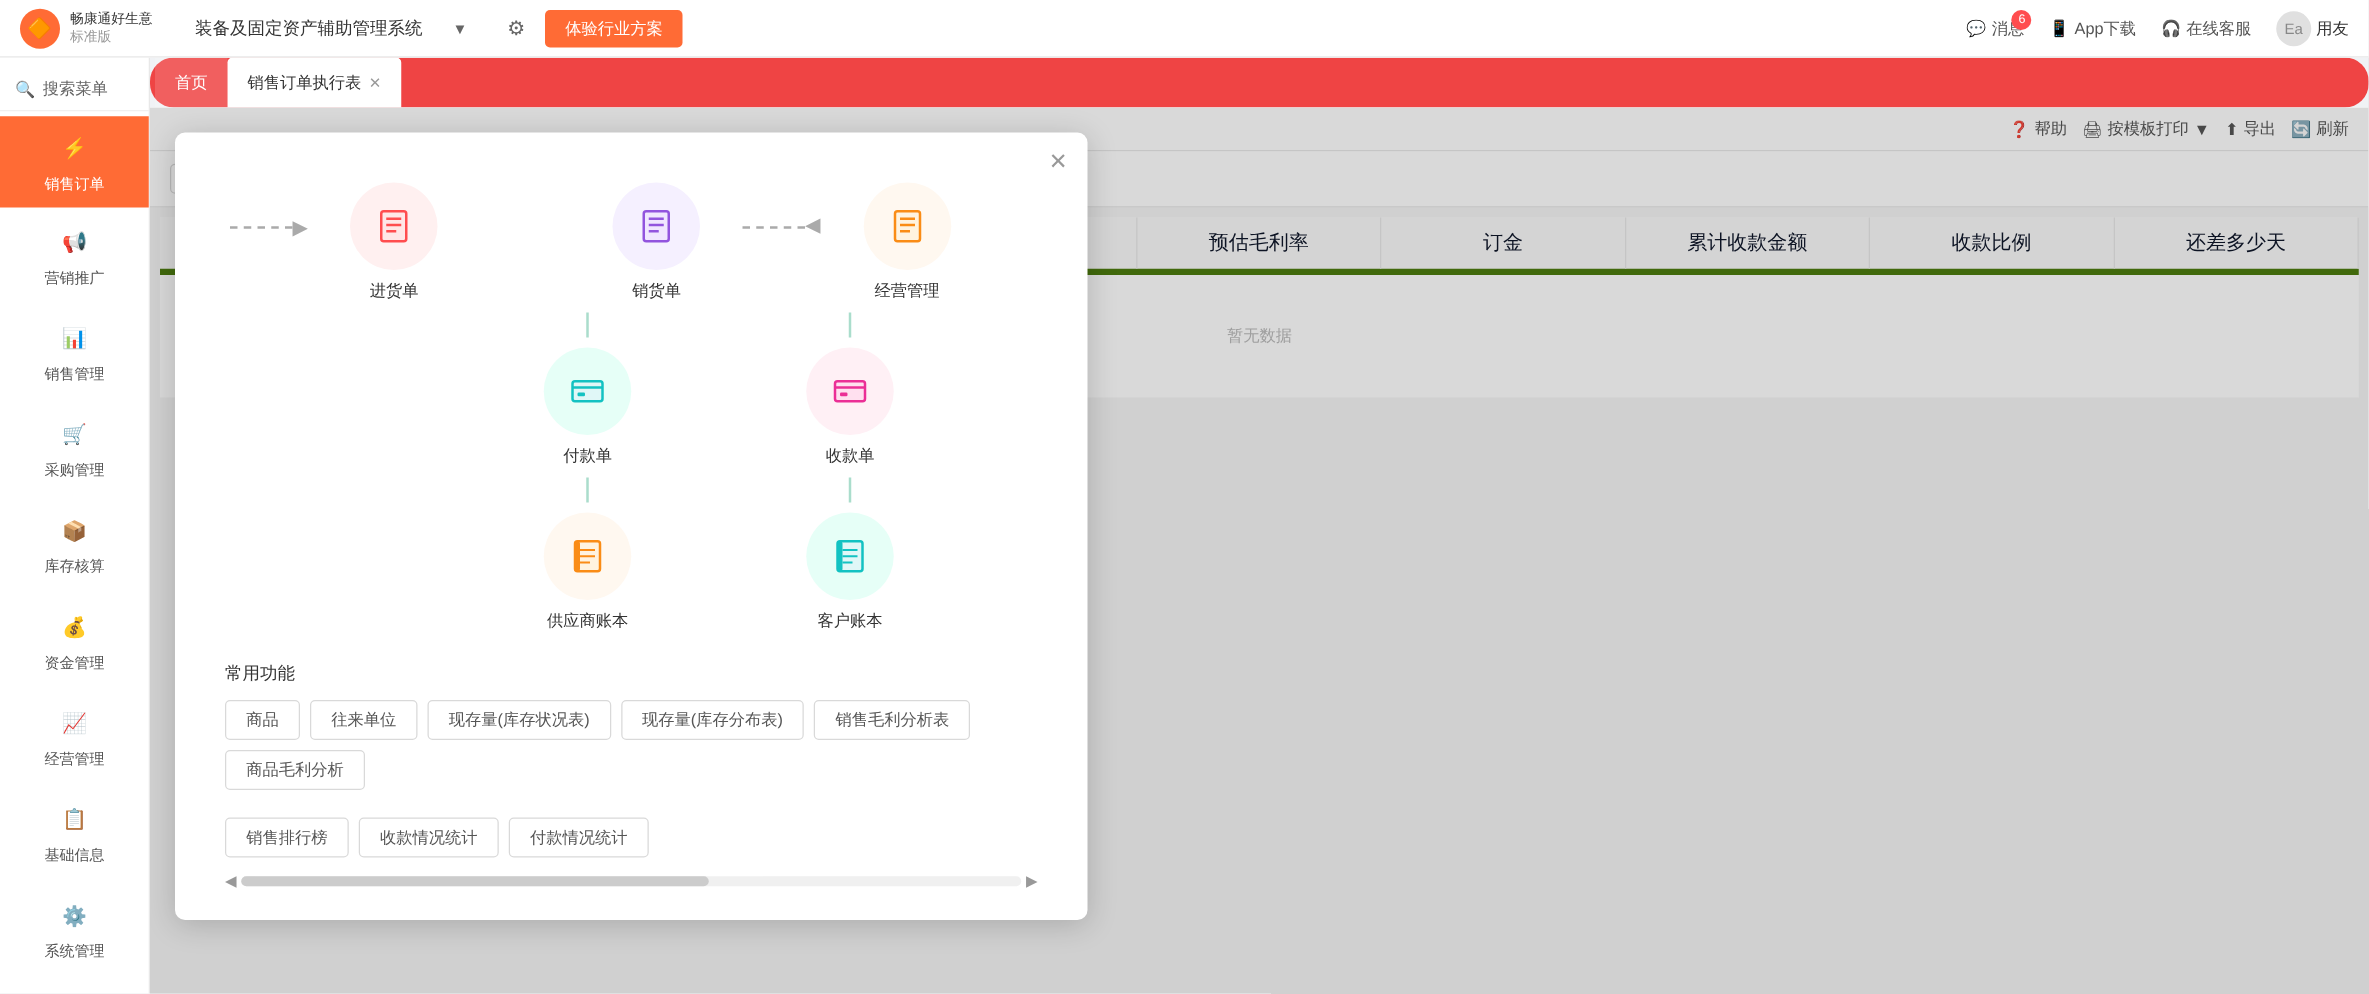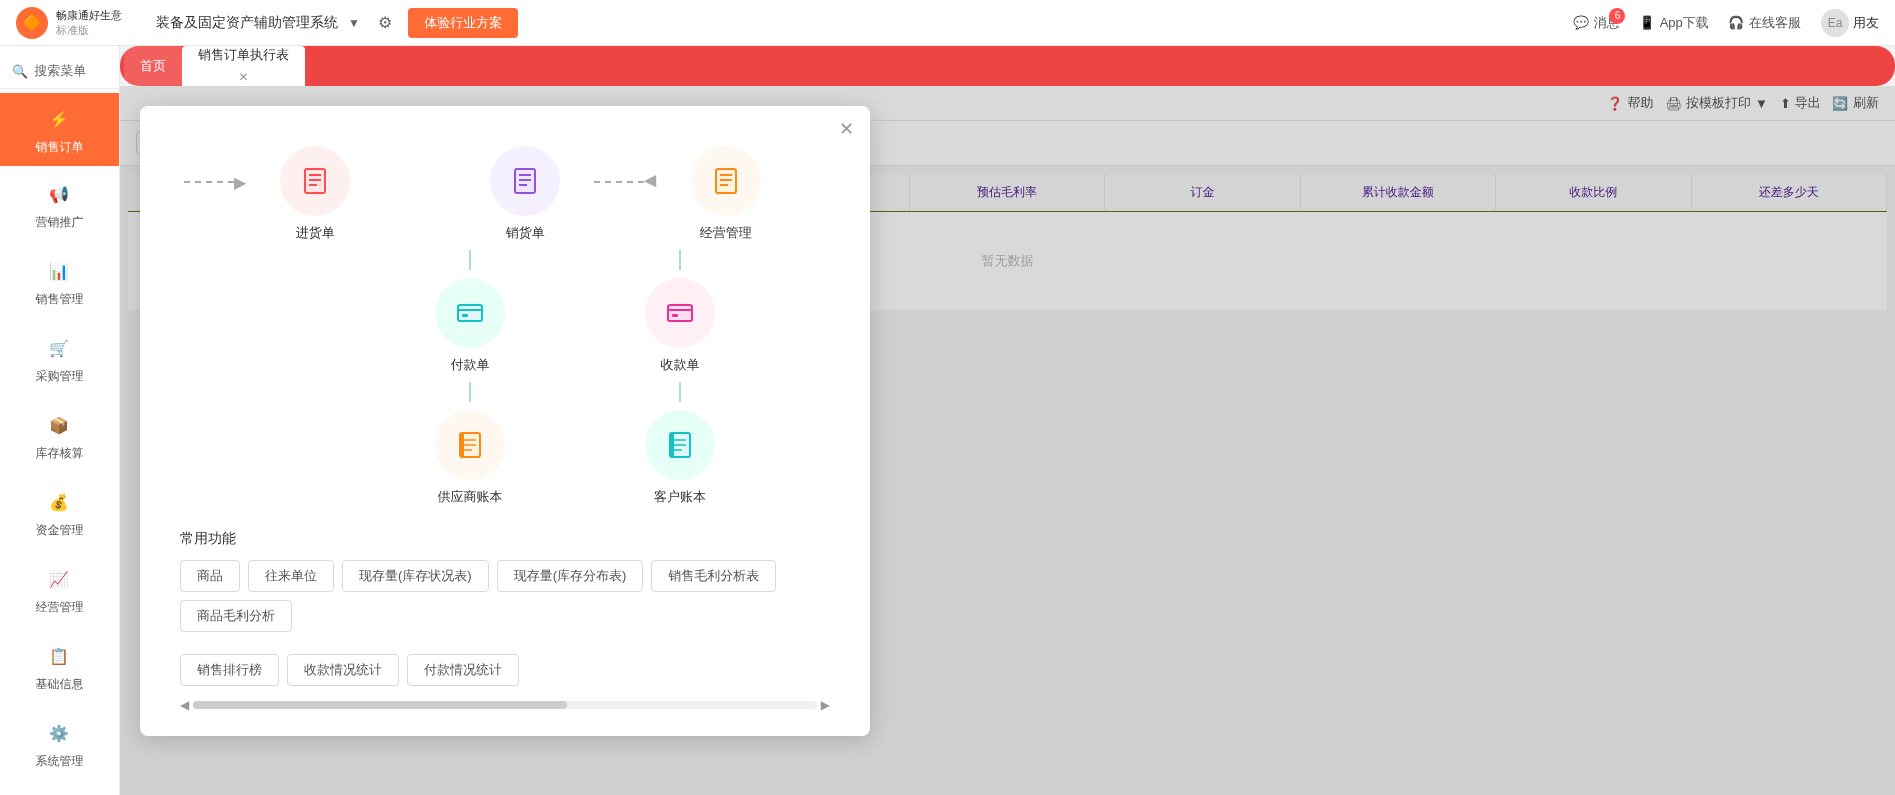--- a/index.html
+++ b/index.html
@@ -30,21 +30,21 @@
       display: flex;
       align-items: center;
       justify-content: center;
       color: white;
       font-size: 16px;
     }
     .logo-text { font-size: 11px; color: #333; line-height: 1.3; }
     .system-title {
       display: flex;
       align-items: center;
-      gap: 10px;
+      gap: 24px;
       padding-left: 20px;
       color: #333;
       font-size: 14px;
     }
     .system-title .dropdown-btn {
       background: none;
       border: none;
       cursor: pointer;
       color: #666;
       font-size: 12px;
@@ -178,21 +178,21 @@
       display: flex;
       align-items: center;
       padding: 0 16px;
       height: 40px;
       cursor: pointer;
       color: rgba(255,255,255,0.85);
       font-size: 13px;
       gap: 6px;
     }
     .tab-item.home { background: rgba(255,255,255,0.15); color: white; }
-    .tab-item.active { background: white; color: #333; border-radius: 4px 4px 0 0; flex-direction: column; }
+    .tab-item.active { background: white; color: #333; border-radius: 4px 4px 0 0; }
     .tab-item .close-btn { font-size: 12px; color: #999; cursor: pointer; }
 
     
     .page-content {
       flex: 1;
       background: #f5f5f5;
       overflow: auto;
       position: relative;
     }
 
@@ -273,23 +273,23 @@
     }
 
     
     .table-container {
       background: white;
       margin: 8px;
     }
     .table-header {
       display: flex;
       background: #fafafa;
-      border-bottom: 1px solid #4d7c0f;
-      font-size: 12px;
-      color: #4c1d95;
+      border-bottom: 5px solid #4d7c0f;
+      font-size: 16px;
+      color: #0f172a;
     }
     .table-header-cell {
       padding: 10px 8px;
       flex: 1;
       text-align: center;
       border-right: 1px solid #e8e8e8;
       font-weight: 500;
       white-space: nowrap;
     }
     .no-data {

